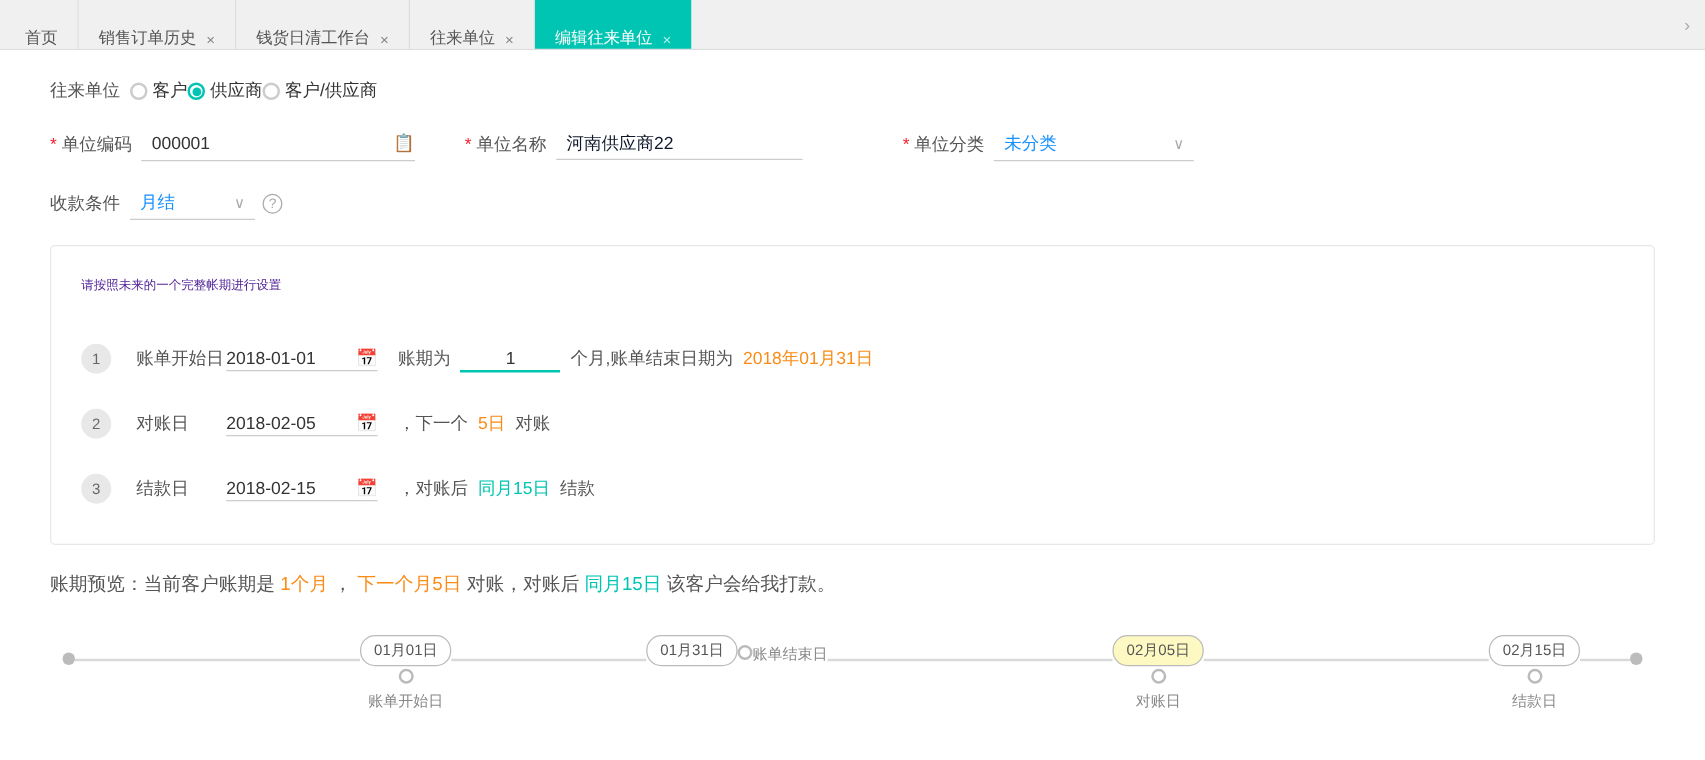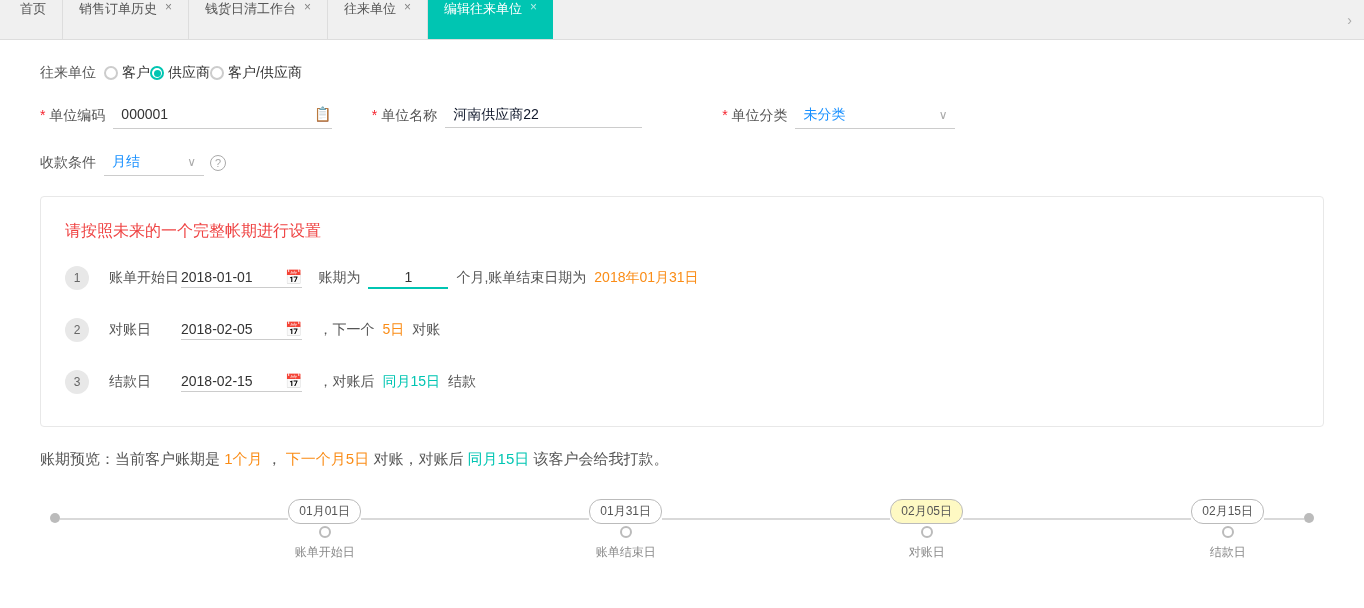--- a/index.html
+++ b/index.html
@@ -9,21 +9,21 @@
     .tab-bar {
       display: flex;
       align-items: center;
       background: #f0f0f0;
       border-bottom: 1px solid #ddd;
       height: 40px;
       padding: 0;
     }
     .tab {
       display: flex;
-      align-items: flex-start;
+      align-items: flex-end;
       padding: 0 16px;
       height: 100%;
       cursor: pointer;
       font-size: 13px;
       color: #555;
       border-right: 1px solid #ddd;
       white-space: nowrap;
       background: #f0f0f0;
     }
     .tab:first-child { padding-left: 20px; }
@@ -146,23 +146,23 @@
     .dropdown-arrow { color: #aaa; margin-left: 8px; font-size: 12px; }
 
     
     .section-box {
       border: 1px solid #e8e8e8;
       border-radius: 4px;
       padding: 24px 24px 32px 24px;
       margin-bottom: 20px;
     }
     .section-title {
-      color: #ef4444;
-      margin-bottom: 24px;
-      font-size: 16px;
+      color: #4c1d95;
+      margin-bottom: 40px;
+      font-size: 10px;
     }
     .period-row {
       display: flex;
       align-items: center;
       margin-bottom: 28px;
     }
     .period-num {
       width: 24px;
       height: 24px;
       border-radius: 50%;
@@ -390,21 +390,21 @@
       <div style="flex:1;height:2px;background:#d9d9d9;margin-top:19px;"></div>
       <div style="display:flex;flex-direction:column;align-items:center;">
         <div style="border:1px solid #bbb;border-radius:12px;padding:3px 10px;font-size:12px;color:#555;background:#fff;white-space:nowrap;">01月01日</div>
         <div style="width:12px;height:12px;border-radius:50%;border:2px solid #bbb;background:#fff;margin-top:2px;"></div>
         <div style="font-size:12px;color:#888;margin-top:6px;white-space:nowrap;">账单开始日</div>
       </div>
     </div>
 
     <div style="flex:1;display:flex;align-items:flex-start;">
       <div style="flex:1;height:2px;background:#d9d9d9;margin-top:19px;"></div>
-      <div style="display:flex;flex-direction:column;align-items:center;">
+      <div style="display:flex;flex-direction:row;align-items:center;">
         <div style="border:1px solid #bbb;border-radius:12px;padding:3px 10px;font-size:12px;color:#555;background:#fff;white-space:nowrap;">01月31日</div>
         <div style="width:12px;height:12px;border-radius:50%;border:2px solid #bbb;background:#fff;margin-top:2px;"></div>
         <div style="font-size:12px;color:#888;margin-top:6px;white-space:nowrap;">账单结束日</div>
       </div>
     </div>
 
     <div style="flex:1;display:flex;align-items:flex-start;">
       <div style="flex:1;height:2px;background:#d9d9d9;margin-top:19px;"></div>
       <div style="display:flex;flex-direction:column;align-items:center;">
         <div style="border:1px solid #bbb;border-radius:12px;padding:3px 10px;font-size:12px;color:#555;background:#fef9c3;white-space:nowrap;">02月05日</div>

